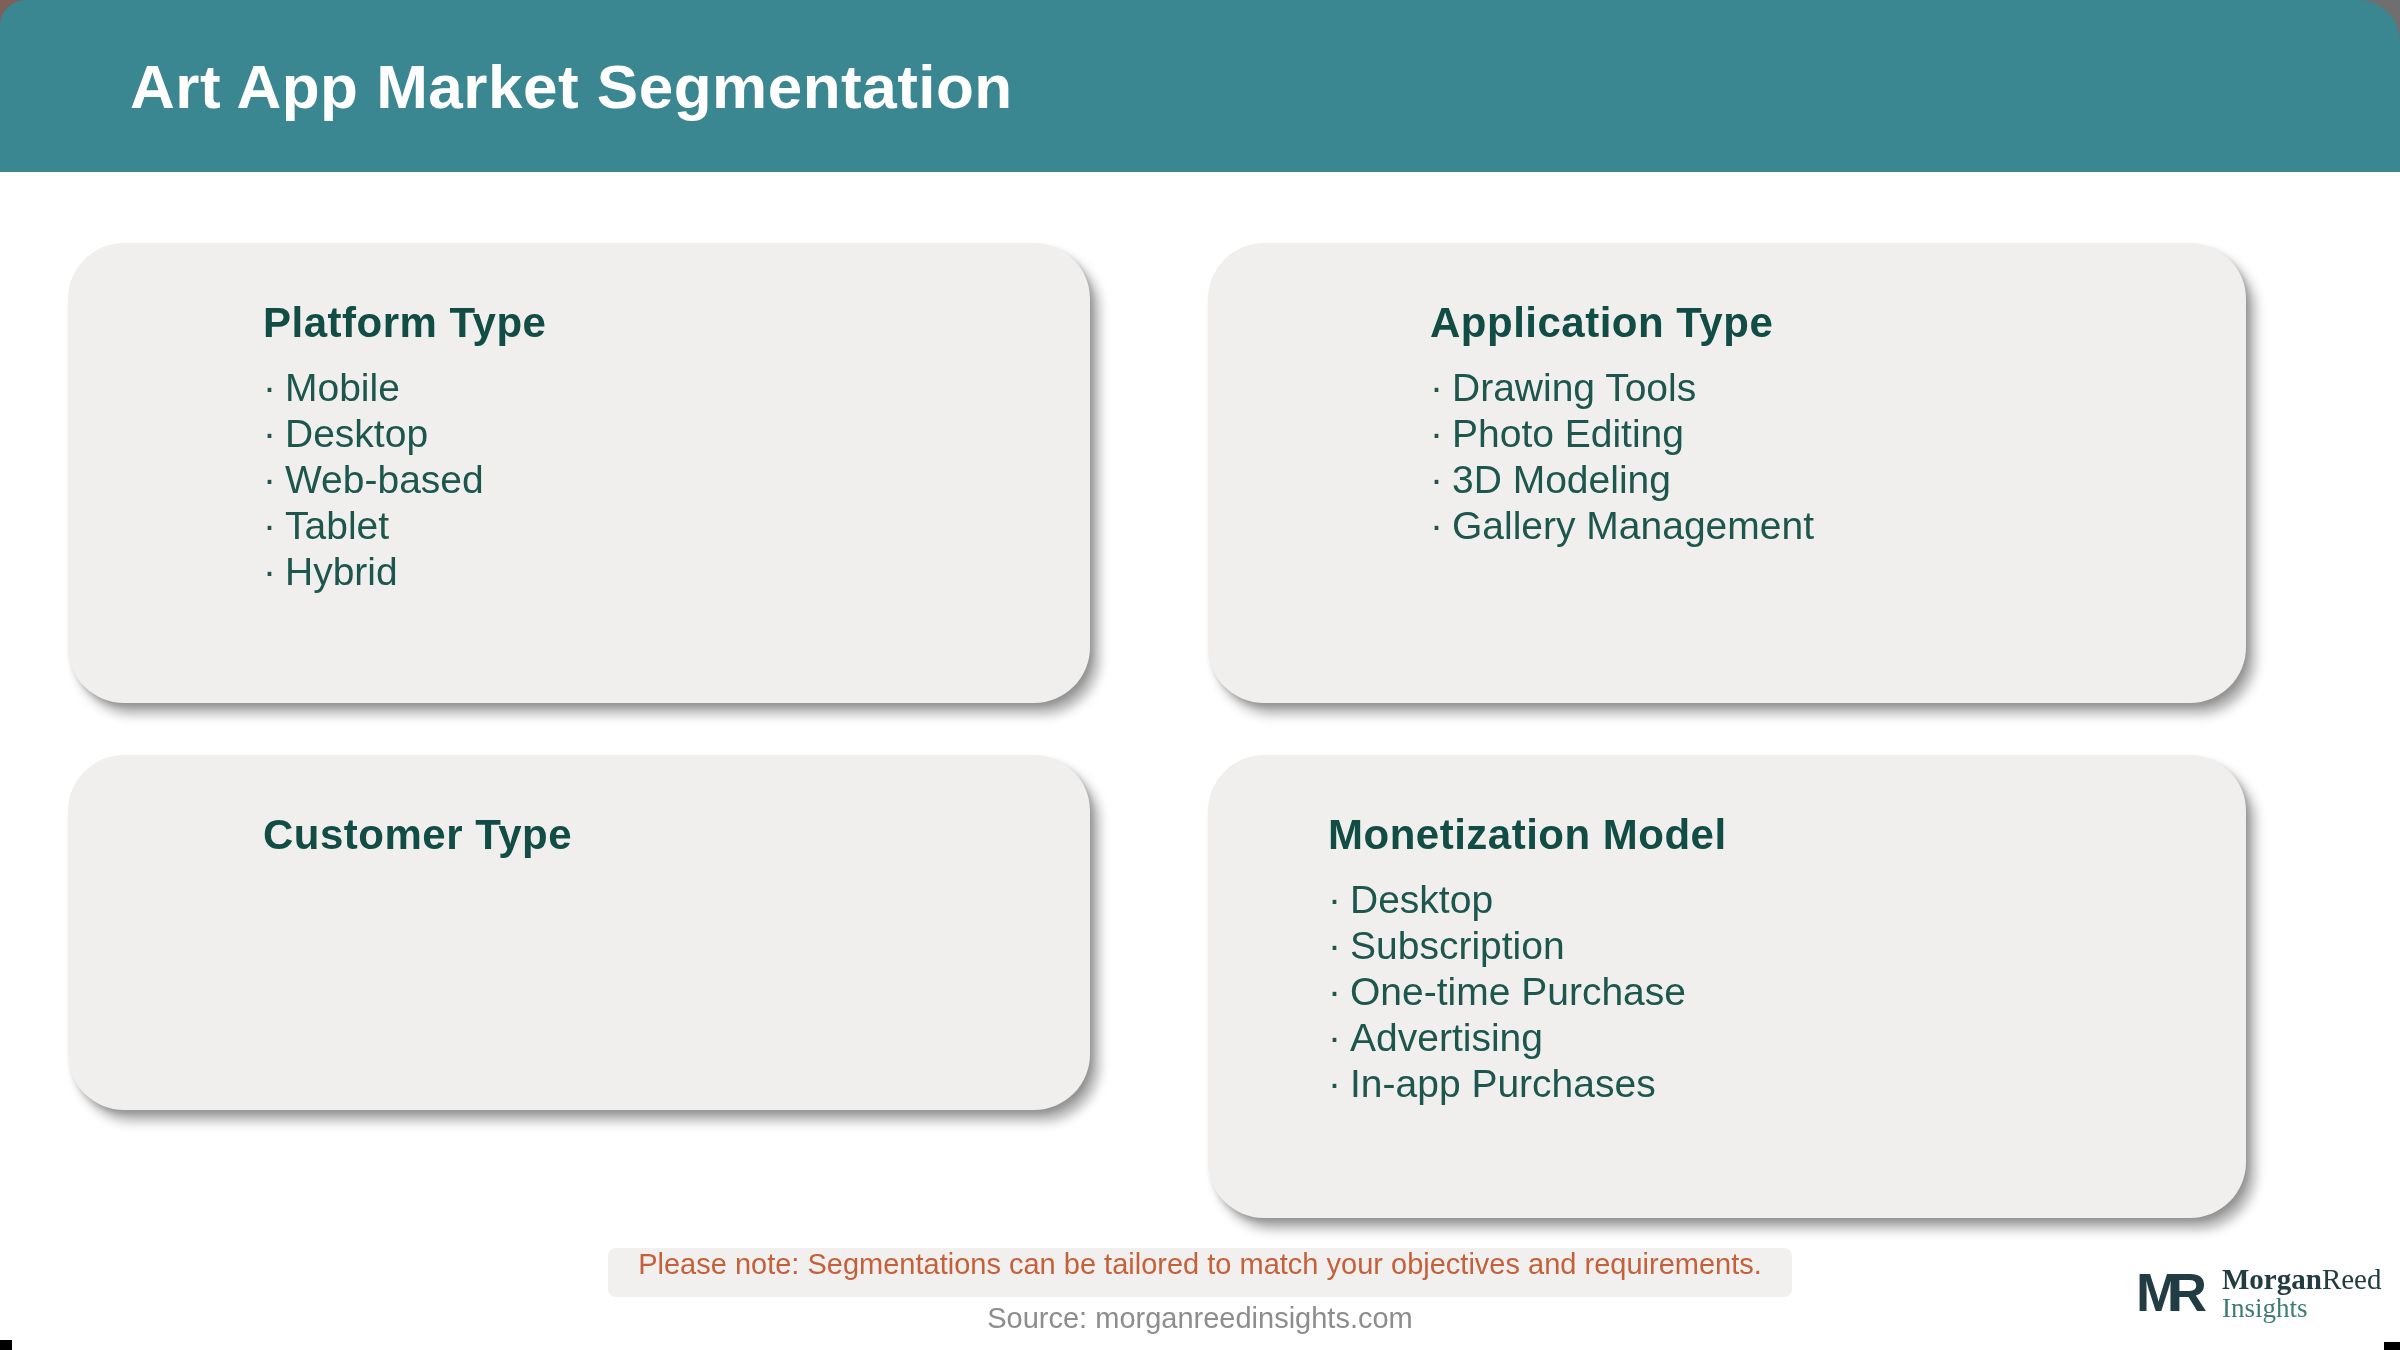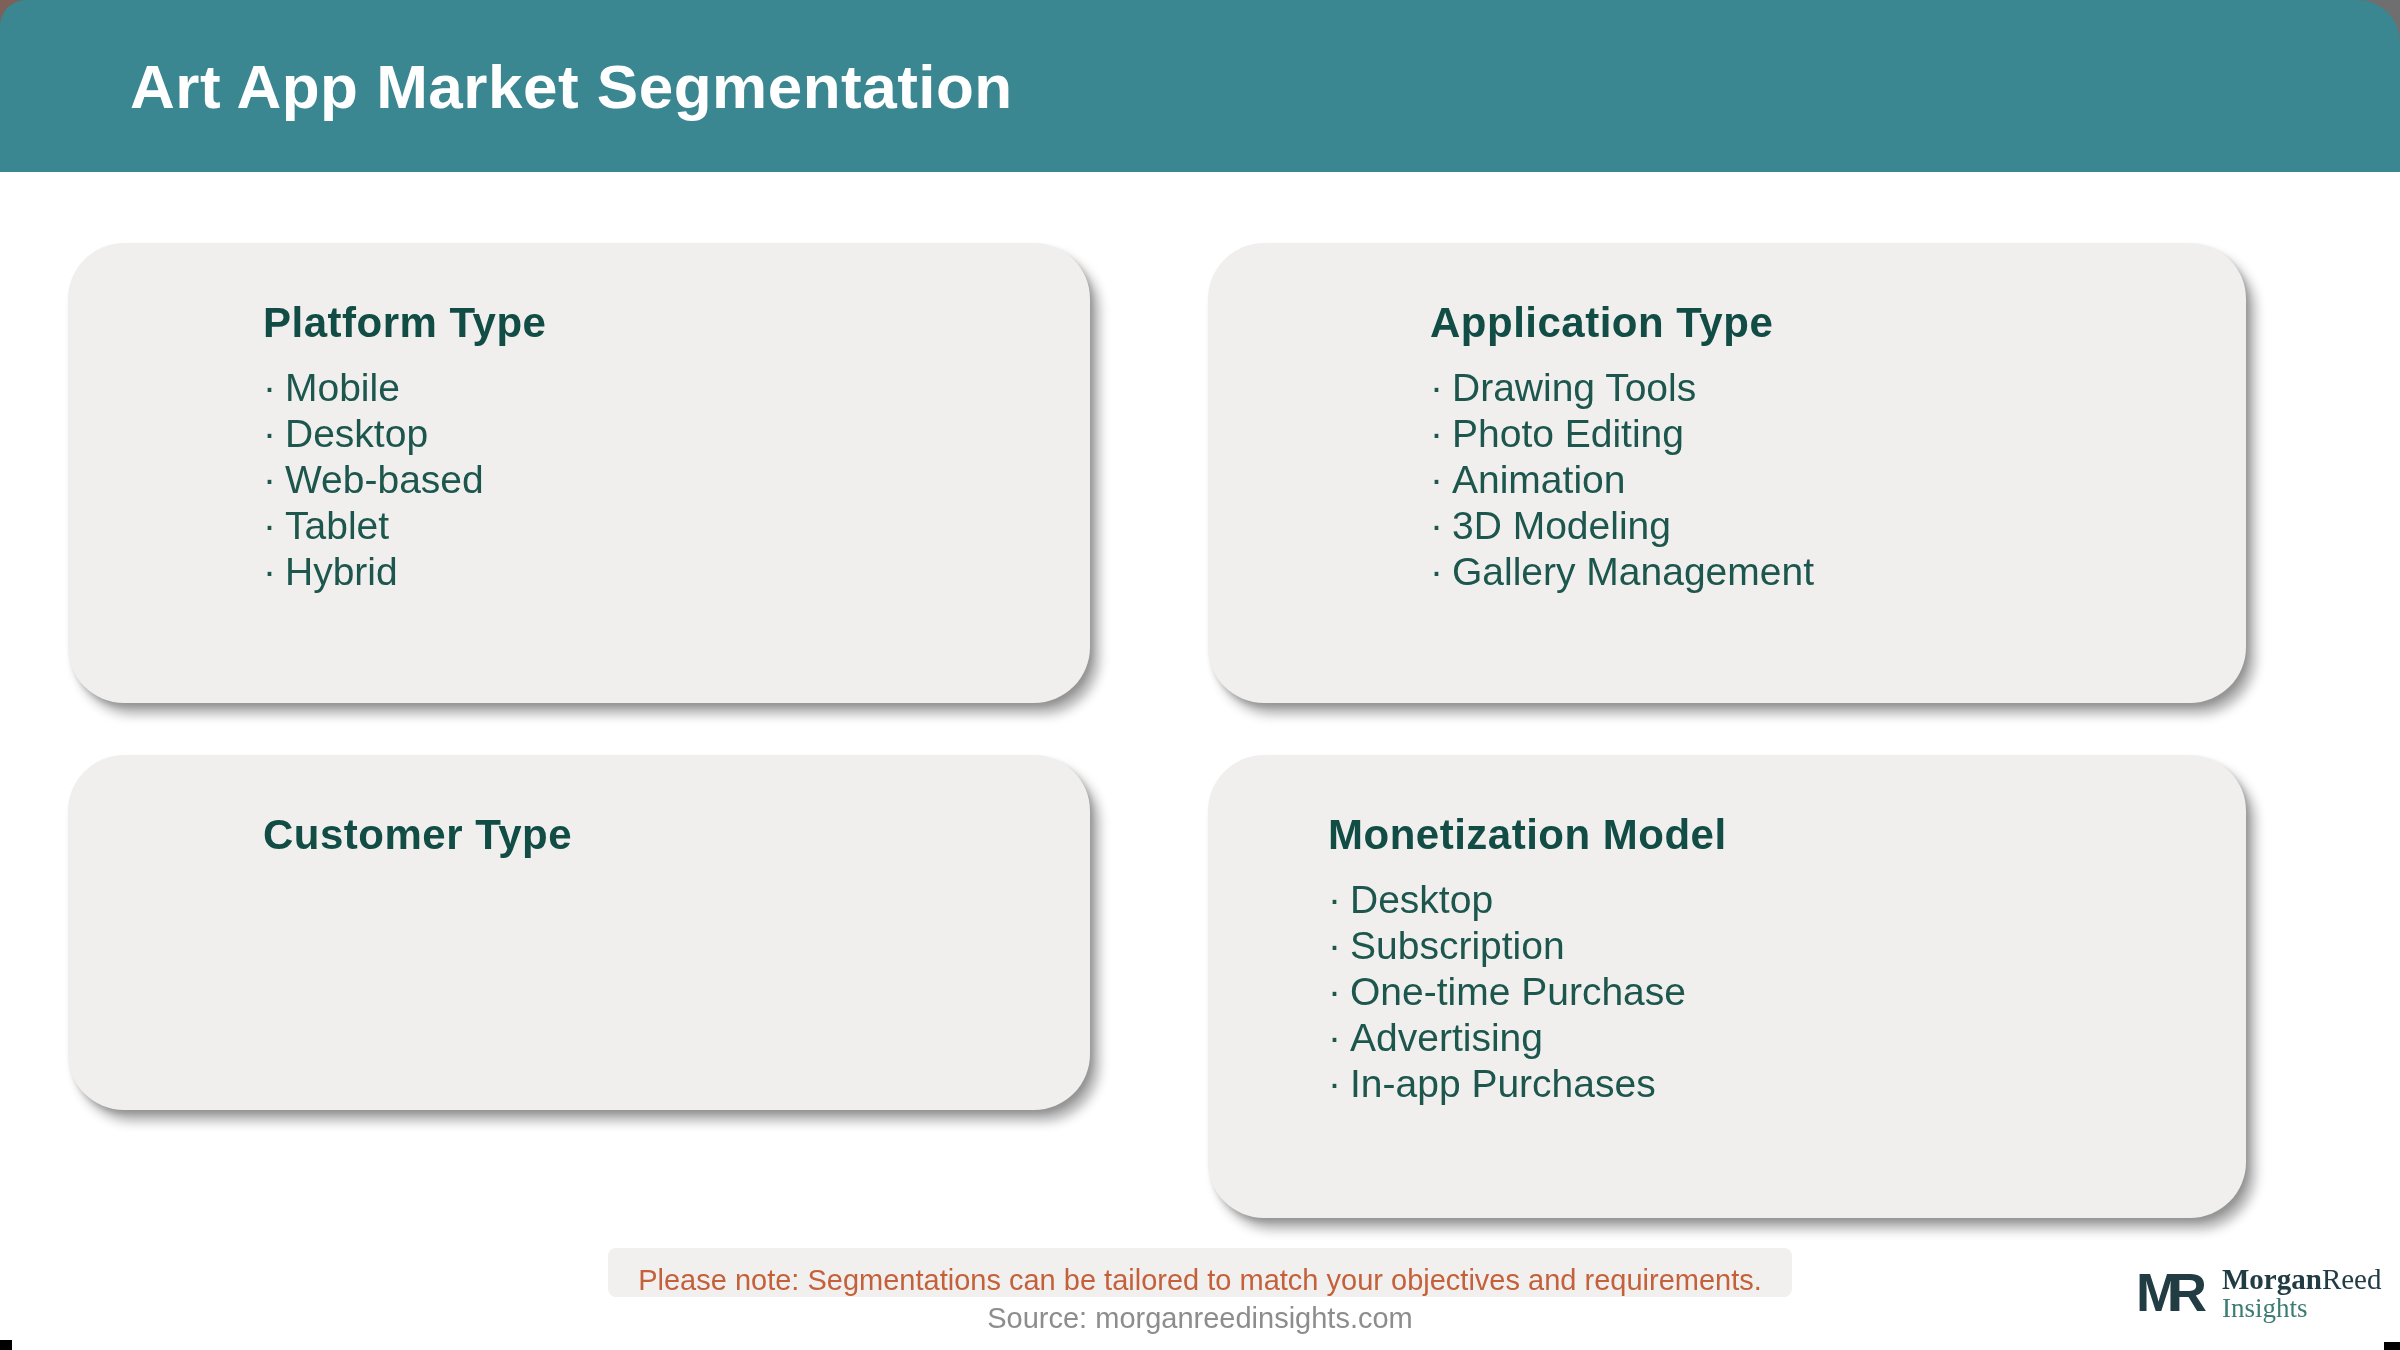--- a/index.html
+++ b/index.html
@@ -78,21 +78,21 @@
     display:inline-block;
     width:22px;
     color:var(--list-text);
   }
   .note-wrap{
     position:absolute;left:0;top:1248px;
     width:100%;text-align:center;
   }
   .note-bar{
     display:inline-flex;
-    align-items:flex-end;
+    align-items:flex-start;
     height:49px;
     padding:0 30px;
     background:var(--note-bg);
     border-radius:8px;
   }
   .note-bar span{
     font-size:29px;
     color:var(--note-text);
   }
   .source{
@@ -140,21 +140,20 @@
         <li>Web-based</li>
         <li>Tablet</li>
         <li>Hybrid</li>
       </ul>
   </section>
   <section class="card c2">
     <h2>Application Type</h2>
     <ul>
         <li>Drawing Tools</li>
         <li>Photo Editing</li>
-        <li>Animation</li>
         <li>3D Modeling</li>
         <li>Gallery Management</li>
       </ul>
   </section>
   <section class="card c3">
     <h2>Customer Type</h2>
   </section>
   <section class="card c4">
     <h2>Monetization Model</h2>
     <ul>

